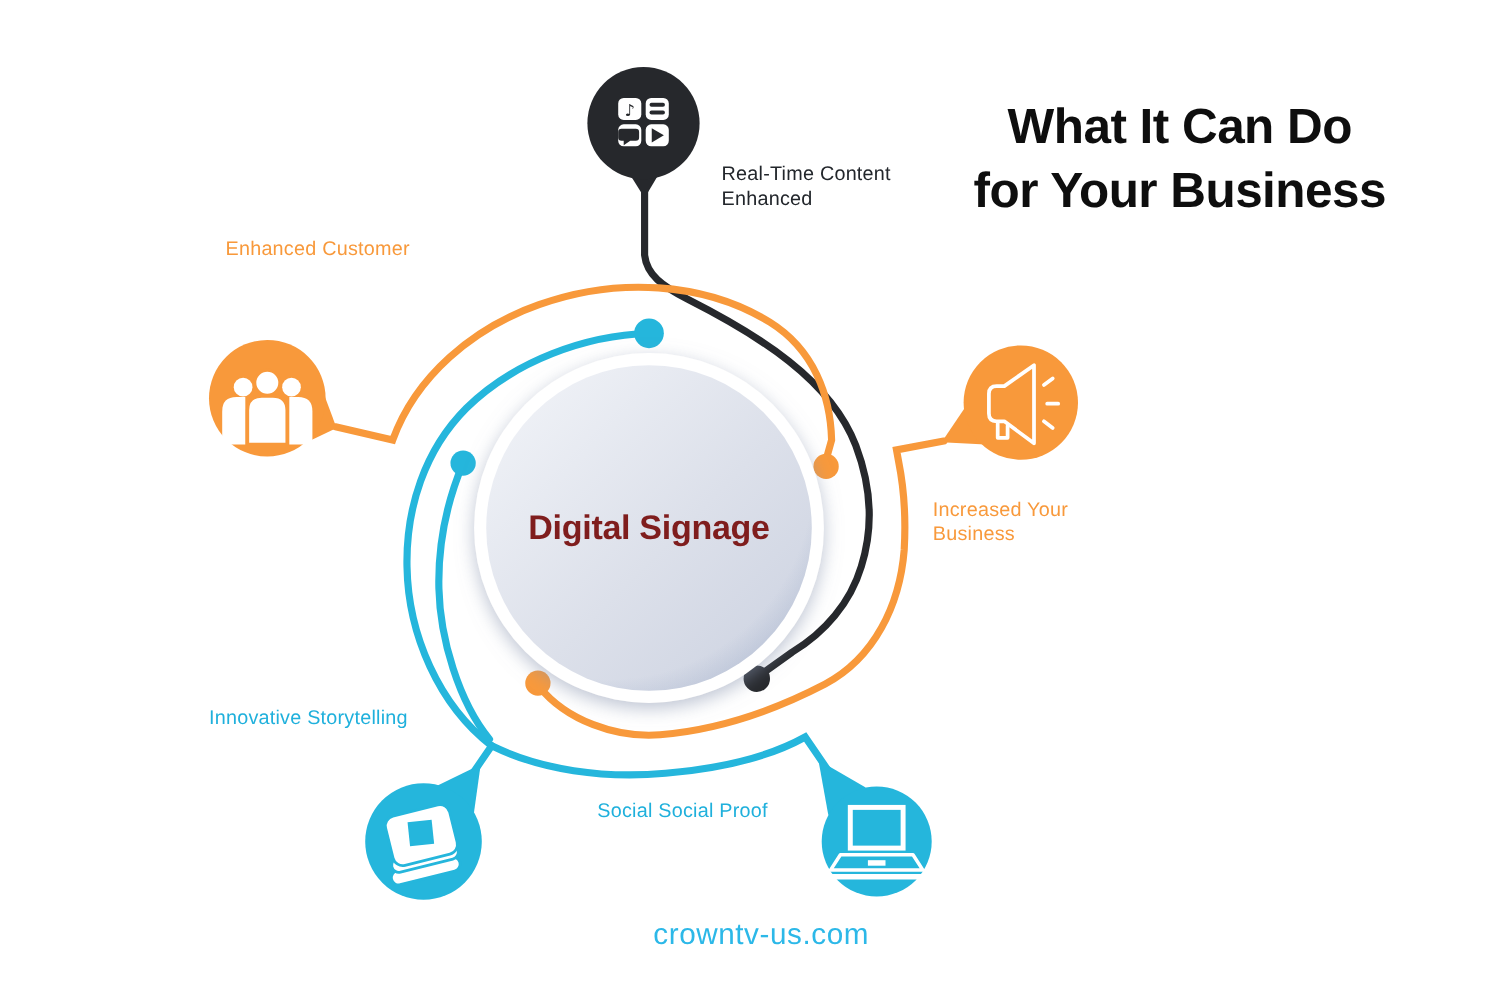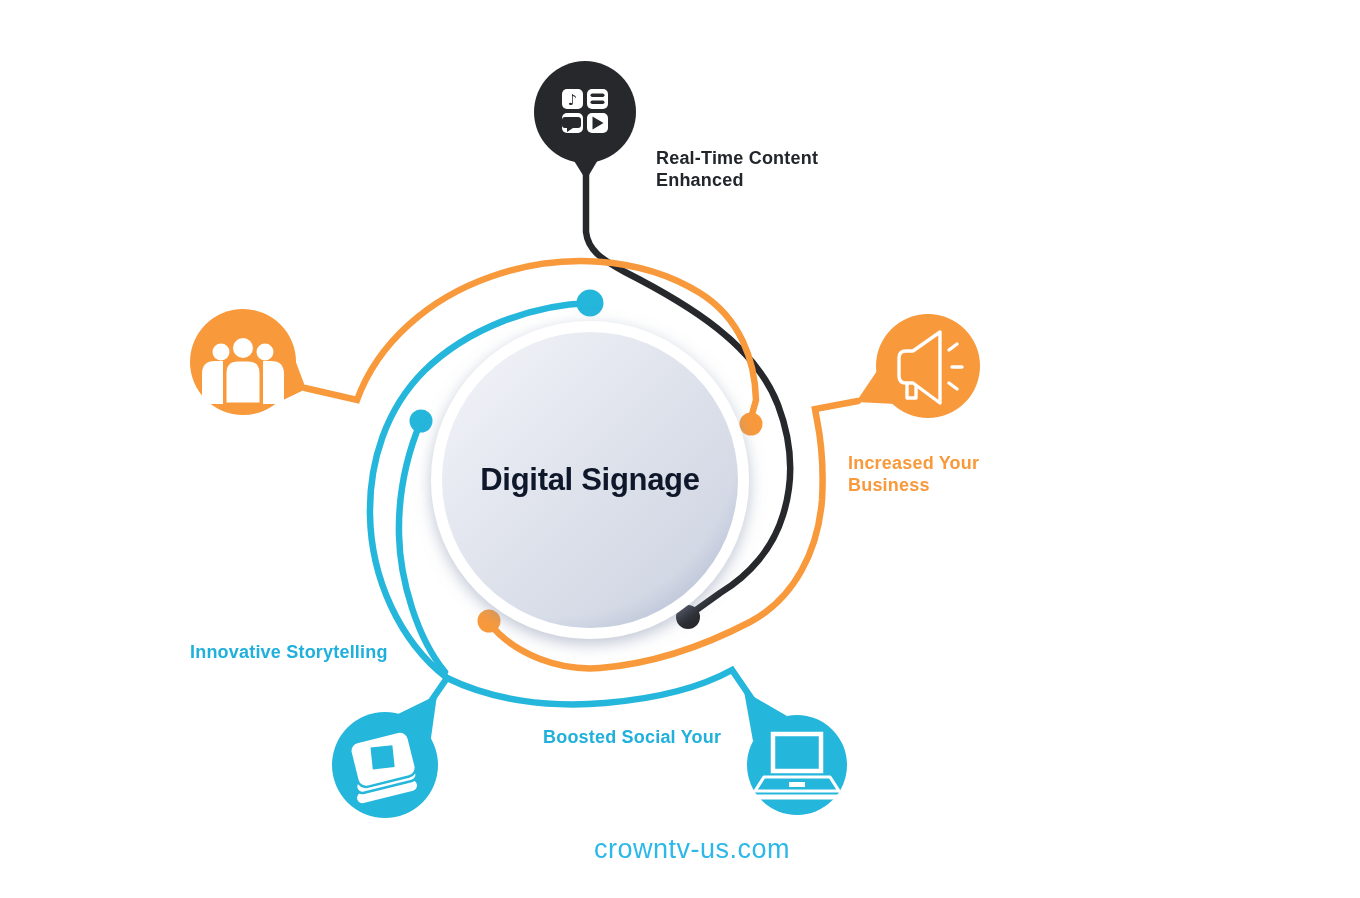--- a/index.html
+++ b/index.html
@@ -1,31 +1,31 @@
 <!DOCTYPE html>
 <html><head>
 <meta charset="utf-8">
 <style>
   html,body{margin:0;padding:0;background:#ffffff;}
   .stage{
     position:relative;width:1360px;height:898px;background:#ffffff;overflow:hidden;
     font-family:"Liberation Sans",sans-serif;
   }
   .stage svg{position:absolute;left:0;top:0;}
-  .label{position:absolute;font-weight:bold;font-size:18px;line-height:22px;letter-spacing:.2px;}
+  .label{position:absolute;font-weight:normal;font-size:18px;line-height:22px;letter-spacing:.2px;}
   .label.dark{color:#22262B;}
   .label.orange{color:#F8993B;}
   .label.cyan{color:#1FB0DC;}
   .title{
     position:absolute;left:850px;top:86px;width:445px;text-align:center;
     font-weight:bold;font-size:45px;line-height:58px;color:#0E0E0E;letter-spacing:-.5px;
   }
   .center-label{
     position:absolute;left:440px;top:462px;width:300px;text-align:center;
-    font-weight:bold;font-size:31px;color:#0f172a;letter-spacing:-.3px;
+    font-weight:bold;font-size:31px;color:#7f1d1d;letter-spacing:-.3px;
   }
   .footer{
     position:absolute;left:490px;top:834px;width:300px;text-align:right;
     font-size:27px;font-weight:400;color:#2CB8E8;letter-spacing:.5px;
   }
   .l-realtime{left:656px;top:147px;width:220px;}
   .l-engagement{left:205px;top:215px;width:230px;}
   .l-brand{left:848px;top:452px;width:200px;}
   .l-storytelling{left:190px;top:615px;width:260px;margin-top:26px;}
   .l-social{left:543px;top:726px;width:240px;}
@@ -133,39 +133,42 @@
       <g transform="translate(797,765)">
         <rect x="-24" y="-31" width="48" height="37" fill="none" stroke="#fff" stroke-width="4.5"></rect>
         <path d="M -33 12 H 33 L 42 26 H -42 Z" fill="none" stroke="#fff" stroke-width="3.2" stroke-linejoin="round"></path>
         <rect x="-8" y="17" width="16" height="5" fill="#fff"></rect>
         <path d="M -46 32 H 46" stroke="#fff" stroke-width="5" stroke-linecap="round"></path>
       </g>
     </g>
   </svg>
 
   <div class="title">
+    <div>What It Can Do</div>
+    <div>for Your Business</div>
   </div>
 
   <div class="center-label">Digital Signage</div>
 
   <div class="label dark l-realtime">
     <div>Real-Time Content</div>
     <div>Enhanced</div>
   </div>
 
   <div class="label orange l-engagement">
+    <div>Enhanced Customer</div>
   </div>
 
   <div class="label orange l-brand">
     <div>Increased Your</div>
     <div>Business</div>
   </div>
 
   <div class="label cyan l-storytelling">
     <div>Innovative Storytelling</div>
   </div>
 
   <div class="label cyan l-social">
-    <div>Boosted Social Your</div>
+    <div>Social Social Proof</div>
   </div>
 
   <div class="footer">crowntv-us.com</div>
 </div>
 
 </body></html>

